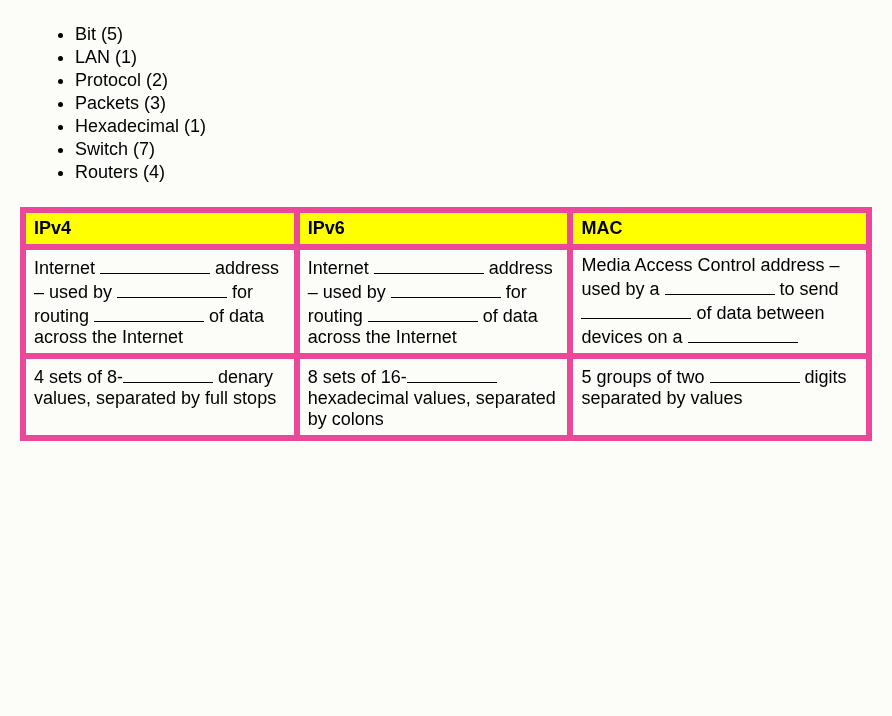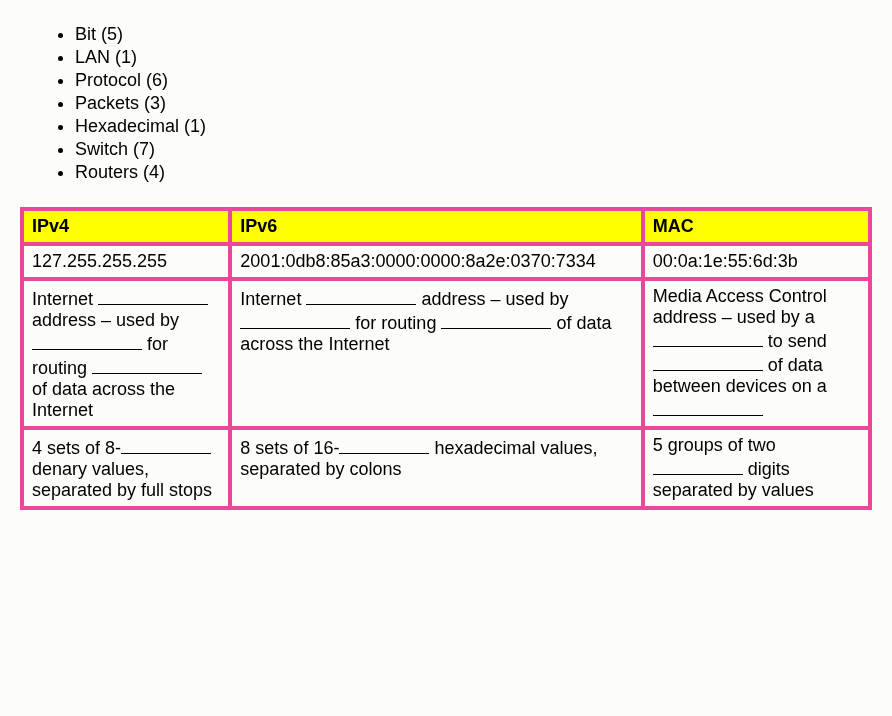--- a/index.html
+++ b/index.html
@@ -22,21 +22,21 @@
     }
     li {
       margin: 2px 0;
     }
     table {
       border-collapse: collapse;
       width: 100%;
       margin-top: 15px;
     }
     td {
-      border: 4px solid #ec4899;
+      border: 6px solid #ec4899;
       padding: 5px 8px;
       vertical-align: top;
     }
     tr.header td {
       background: #ffff00;
       font-weight: bold;
     }
     .blank {
       display: inline-block;
       border-bottom: 1px solid #000;
@@ -48,38 +48,33 @@
       min-width: 110px;
     }
   </style>
 </head>
 <body>
 
 <div>
   <ul>
     <li>Bit (5)</li>
     <li>LAN (1)</li>
-    <li>Protocol (6)</li>
+    <li>Protocol (2)</li>
     <li>Packets (3)</li>
     <li>Hexadecimal (1)</li>
     <li>Switch (7)</li>
     <li>Routers (4)</li>
   </ul>
 
   <table>
     <tbody>
         <tr class="header">
       <td>IPv4</td>
       <td>IPv6</td>
       <td>MAC</td>
-    </tr>
-    <tr>
-      <td>127.255.255.255</td>
-      <td>2001:0db8:85a3:0000:0000:8a2e:0370:7334</td>
-      <td>00:0a:1e:55:6d:3b</td>
     </tr>
     <tr>
       <td>
         <span>Internet </span><span class="blank blank-long"></span><span> address – used by </span><span class="blank blank-long"></span><span> for routing </span><span class="blank blank-long"></span><span> of data across the Internet</span>
       </td>
       <td>
         <span>Internet </span><span class="blank blank-long"></span><span> address – used by </span><span class="blank blank-long"></span><span> for routing </span><span class="blank blank-long"></span><span> of data across the Internet</span>
       </td>
       <td>
         <span>Media Access Control address – used by a </span><span class="blank blank-long"></span><span> to send </span><span class="blank blank-long"></span><span> of data between devices on a </span><span class="blank blank-long"></span>

